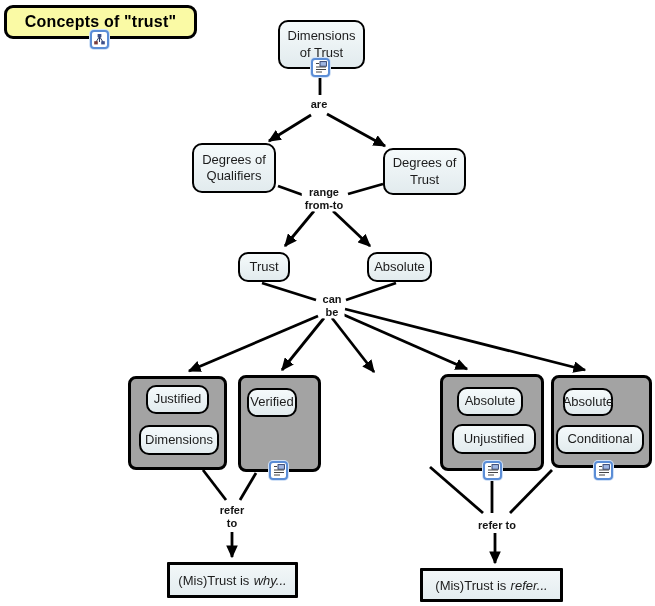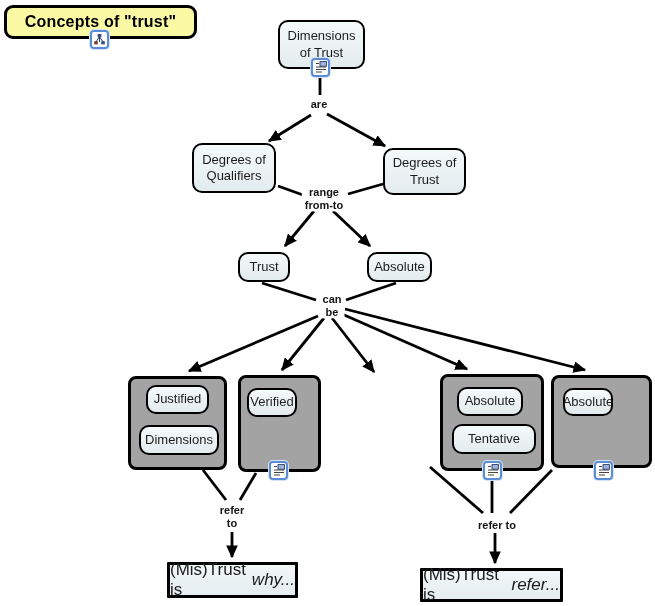--- a/index.html
+++ b/index.html
@@ -30,21 +30,21 @@
     background:#fafaa5; border:3.5px solid #000; border-radius:9px;
     display:flex; align-items:center; justify-content:center;
     font-size:16px; font-weight:bold; color:#000; letter-spacing:0.2px;
   }
 
   .stmt {
     position:absolute; box-sizing:border-box; z-index:3;
     border:3.5px solid #000; border-radius:1px;
     background:linear-gradient(180deg,#f2f7f8 0%,#e4edf0 100%);
     display:flex; align-items:center; justify-content:center;
-    font-size:17px; color:#1c1c1c;
+    font-size:13px; color:#1c1c1c;
   }
   .stmt i { margin-left:0.33em;font-style:italic; }
 
   .link-label {
     position:absolute; z-index:4; transform:translate(-50%,-50%);
     background:#ffffff; padding:0 3px;
     font-size:11px; font-weight:bold; color:#141414;
     text-align:center; white-space:pre-line; line-height:1.15;
   }
 
@@ -150,34 +150,35 @@
         <line x1="1" y1="6" x2="11" y2="6" stroke="#444" stroke-width="1"></line>
         <line x1="1" y1="8.5" x2="11" y2="8.5" stroke="#444" stroke-width="1"></line>
         <line x1="1" y1="11" x2="7" y2="11" stroke="#444" stroke-width="1"></line>
       </svg>
     </span>
   </div>
 
 
   <div class="group" style="left:440px;top:374px;width:104px;height:97px">
     <div class="node" style="left:14px;top:10px;width:66px;height:29px">Absolute</div>
-    <div class="node" style="left:9px;top:47px;width:84px;height:30px">Tentative</div>
+    <div class="node" style="left:9px;top:47px;width:84px;height:30px">Unjustified</div>
     <span class="icon-badge" style="left:40px;top:84px">
       <svg width="12" height="13" viewBox="0 0 12 13">
         <line x1="1" y1="2.5" x2="4" y2="2.5" stroke="#444" stroke-width="1"></line>
         <rect x="5" y="0.6" width="6.4" height="4.6" fill="#9fb6e2" stroke="#2b3a66" stroke-width="0.9"></rect>
         <line x1="1" y1="6" x2="11" y2="6" stroke="#444" stroke-width="1"></line>
         <line x1="1" y1="8.5" x2="11" y2="8.5" stroke="#444" stroke-width="1"></line>
         <line x1="1" y1="11" x2="7" y2="11" stroke="#444" stroke-width="1"></line>
       </svg>
     </span>
   </div>
 
   <div class="group" style="left:551px;top:375px;width:101px;height:93px">
     <div class="node" style="left:9px;top:10px;width:50px;height:28px">Absolute</div>
+    <div class="node" style="left:2px;top:47px;width:88px;height:29px">Conditional</div>
     <span class="icon-badge" style="left:40px;top:83px">
       <svg width="12" height="13" viewBox="0 0 12 13">
         <line x1="1" y1="2.5" x2="4" y2="2.5" stroke="#444" stroke-width="1"></line>
         <rect x="5" y="0.6" width="6.4" height="4.6" fill="#9fb6e2" stroke="#2b3a66" stroke-width="0.9"></rect>
         <line x1="1" y1="6" x2="11" y2="6" stroke="#444" stroke-width="1"></line>
         <line x1="1" y1="8.5" x2="11" y2="8.5" stroke="#444" stroke-width="1"></line>
         <line x1="1" y1="11" x2="7" y2="11" stroke="#444" stroke-width="1"></line>
       </svg>
     </span>
   </div>

